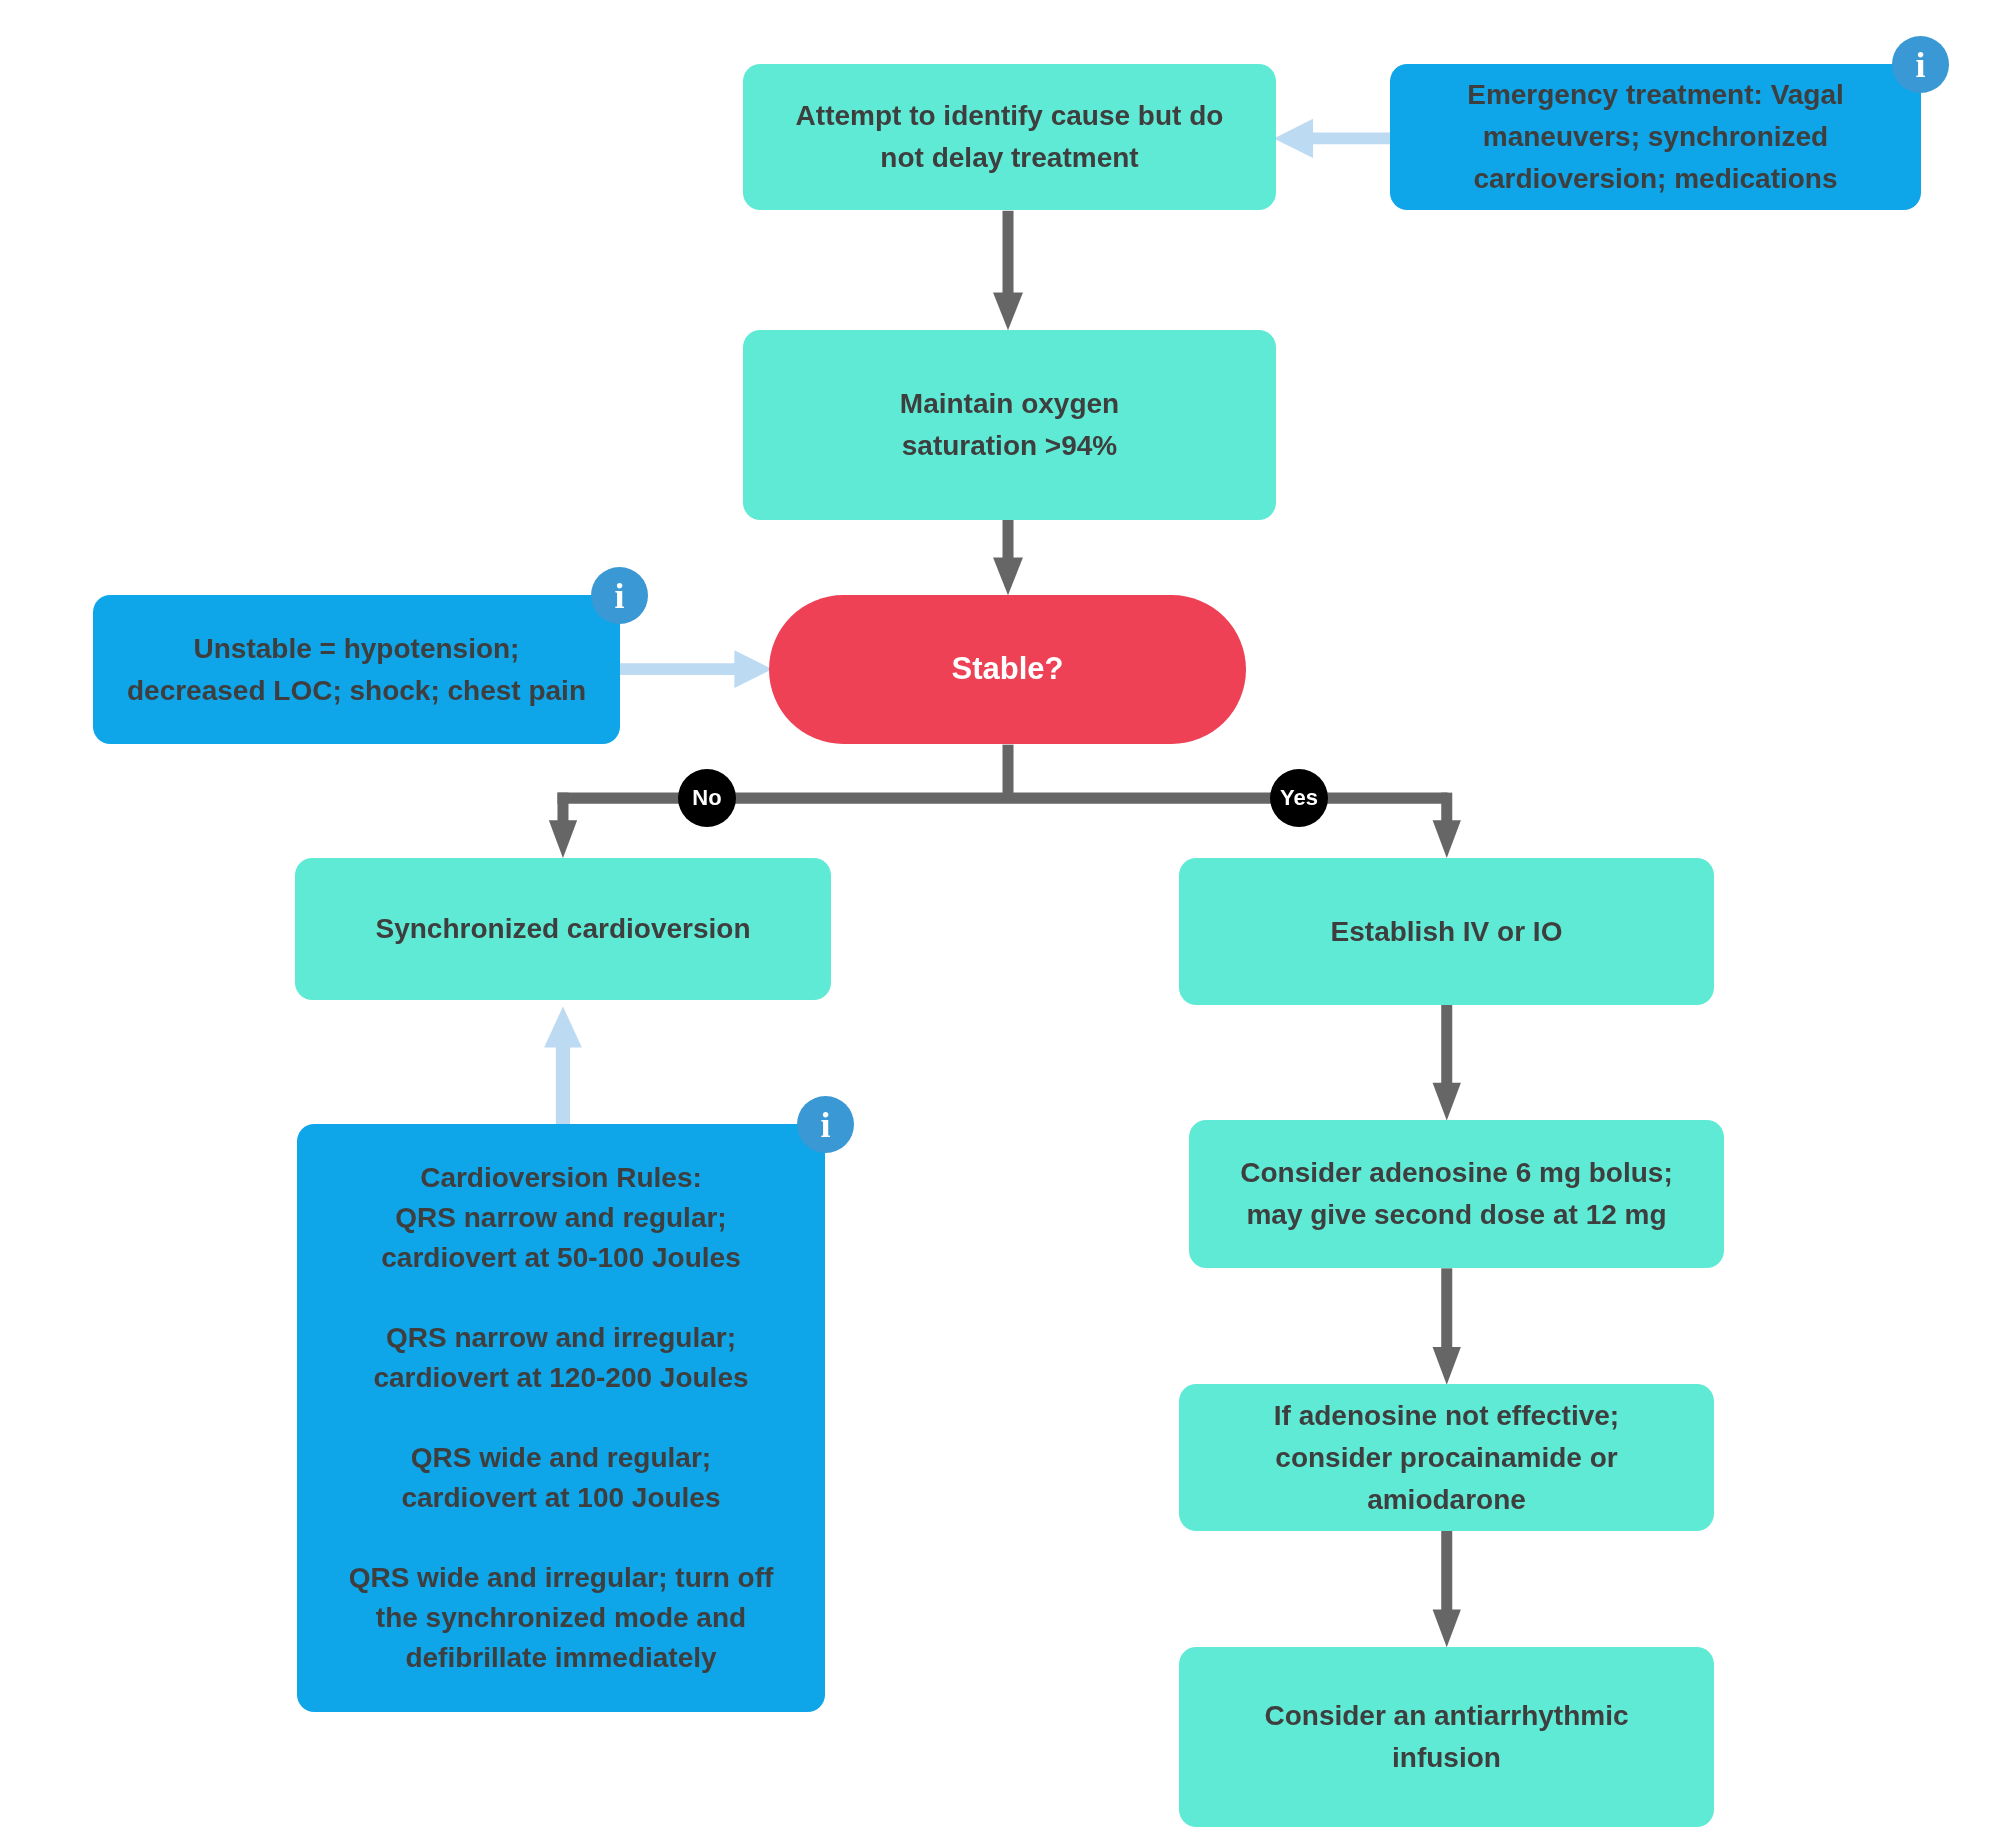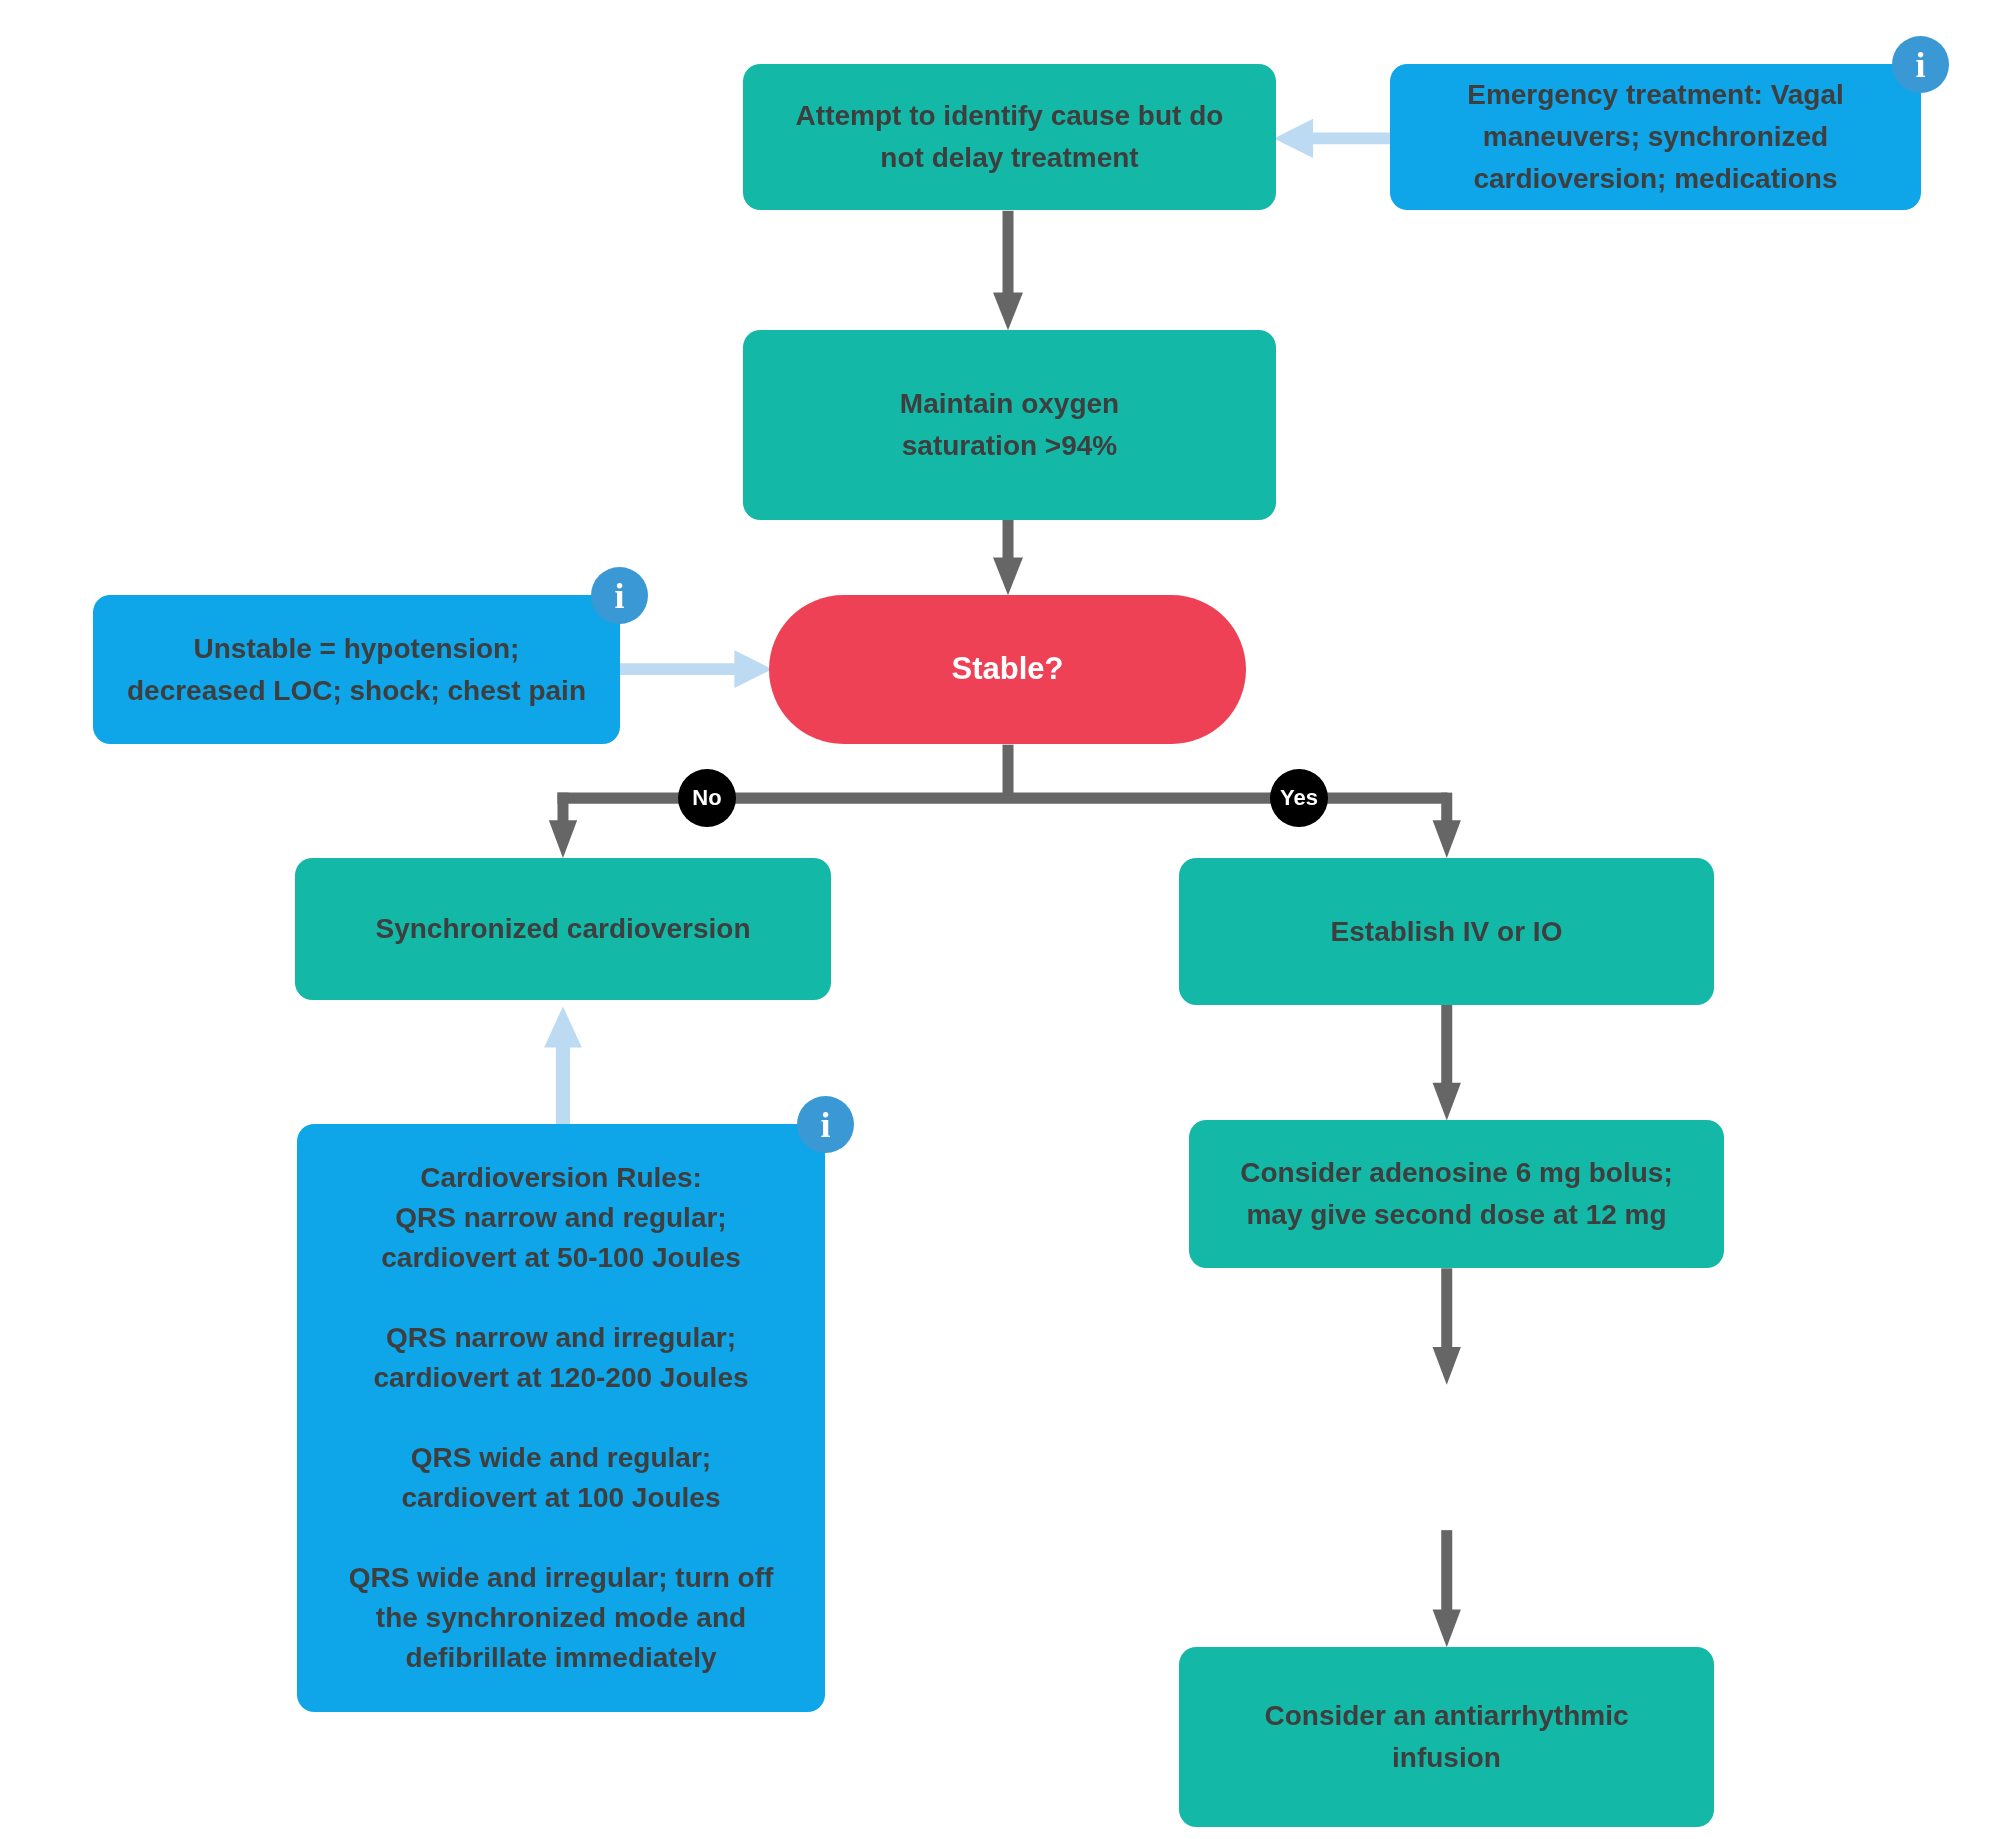--- a/index.html
+++ b/index.html
@@ -20,21 +20,21 @@
     text-align: center;
     border-radius: 17.3px;
     color: #3e3e3e;
     font-size: 28px;
     font-weight: 700;
     line-height: 1.5;
     white-space: pre-line;
     padding: 7.9px 12.6px;
     box-sizing: border-box;
   }
-  .gray  { background: #14b8a6; }
+  .gray  { background: #5eead4; }
   .blue  { background: #0ea5e9; }
   .pill  {
     background: #ee4155;
     color: #ffffff;
     border-radius: 75px;
     font-size: 31px;
   }
   .rules { line-height: 1.43; padding: 19px 12.6px; }
   .info-icon {
     position: absolute;
@@ -142,18 +142,21 @@
 QRS wide and irregular; turn off
 the synchronized mode and
 defibrillate immediately</div>
   <div class="info-icon" style="left:797px; top:1096px;">i</div>
 
   <div class="node gray" style="left:1179px; top:858px; width:535px; height:147px;">Establish IV or IO</div>
 
   <div class="node gray" style="left:1179px; top:1120px; width:535px; height:148px;margin-left:10px;">Consider adenosine 6 mg bolus;
 may give second dose at 12 mg</div>
 
+  <div class="node gray" style="left:1179px; top:1384px; width:535px; height:147px;">If adenosine not effective;
+consider procainamide or
+amiodarone</div>
 
   <div class="node gray" style="left:1179px; top:1647px; width:535px; height:180px;">Consider an antiarrhythmic
 infusion</div>
 
 </div>
 
 
 </body></html>

